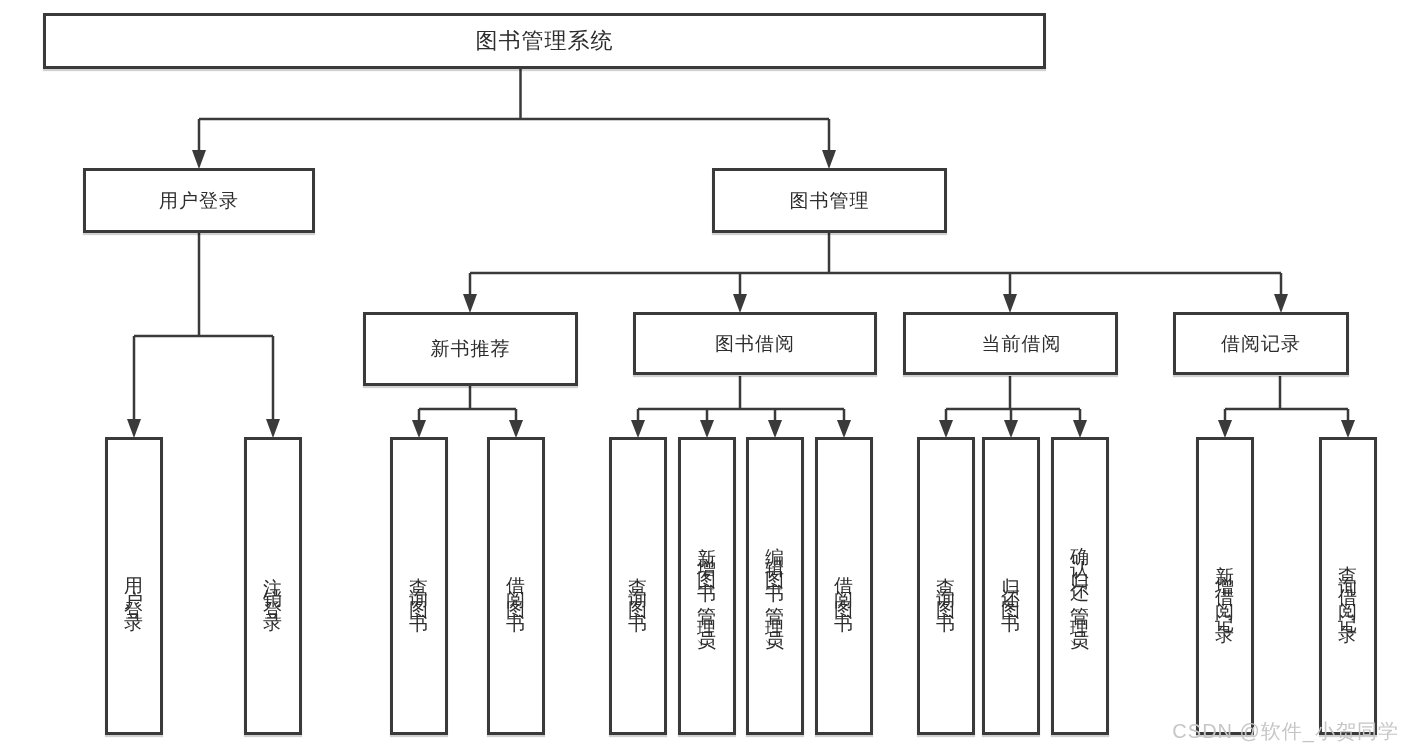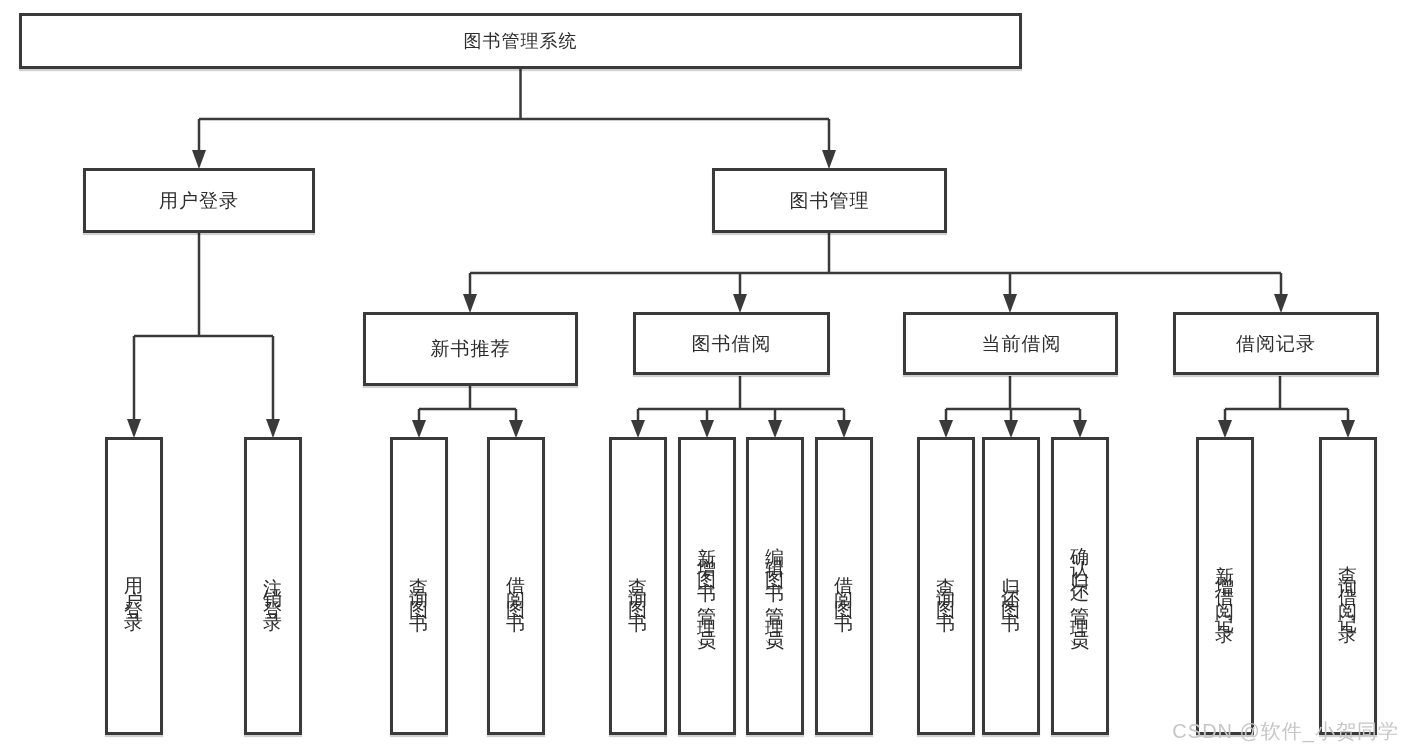--- a/index.html
+++ b/index.html
@@ -16,21 +16,21 @@
     box-sizing:border-box;
     border:3px solid #3a3a3a;
     background:#ffffff;
     color:#2d2d2d;
     display:flex;
     align-items:center;
     justify-content:center;
     box-shadow:0 2px 1px rgba(0,0,0,0.18);
   }
   .node.h { font-size:19px; letter-spacing:1px; }
-  .node.root { font-size:18px; }
+  .node.root { font-size:22px;margin-left:24px; }
   .node.v {
     writing-mode:vertical-rl;
     text-orientation:mixed;
     font-size:19px;
     letter-spacing:12px;
     line-height:1;
   }
   .watermark {
     position:absolute;
     right:6px; bottom:2px;
@@ -94,23 +94,23 @@
       <polygon points="1341,420 1355,420 1348,438" fill="#3a3a3a" stroke="none"></polygon>
     </g>
   </svg>
 
   <div class="node h root" style="left:19px; top:13px; width:1003px; height:56px;">图书管理系统</div>
 
   <div class="node h" style="left:83px; top:168px; width:232px; height:65px;">用户登录</div>
   <div class="node h" style="left:712px; top:168px; width:235px; height:65px;">图书管理</div>
 
   <div class="node h" style="left:363px; top:312px; width:215px; height:74px;">新书推荐</div>
-  <div class="node h" style="left:633px; top:312px; width:197px; height:63px;text-align:center;">图书借阅</div>
+  <div class="node h" style="left:633px; top:312px; width:244px; height:63px;text-align:center;">图书借阅</div>
   <div class="node h" style="left:903px; top:312px; width:215px; height:63px;padding-left:22px;">当前借阅</div>
-  <div class="node h" style="left:1173px; top:312px; width:206px; height:63px;text-align:right;">借阅记录</div>
+  <div class="node h" style="left:1173px; top:312px; width:176px; height:63px;text-align:right;">借阅记录</div>
 
   <div class="node v" style="left:105px; top:437px; width:58px; height:298px;">用户登录</div>
   <div class="node v" style="left:244px; top:437px; width:58px; height:298px;">注销登录</div>
 
   <div class="node v" style="left:390px; top:437px; width:58px; height:298px;">查询图书</div>
   <div class="node v" style="left:487px; top:437px; width:58px; height:298px;">借阅图书</div>
 
   <div class="node v" style="left:609px; top:437px; width:58px; height:298px;">查询图书</div>
   <div class="node v" style="left:678px; top:437px; width:58px; height:298px;">新增图书（管理员）</div>
   <div class="node v" style="left:746px; top:437px; width:58px; height:298px;">编辑图书（管理员）</div>

